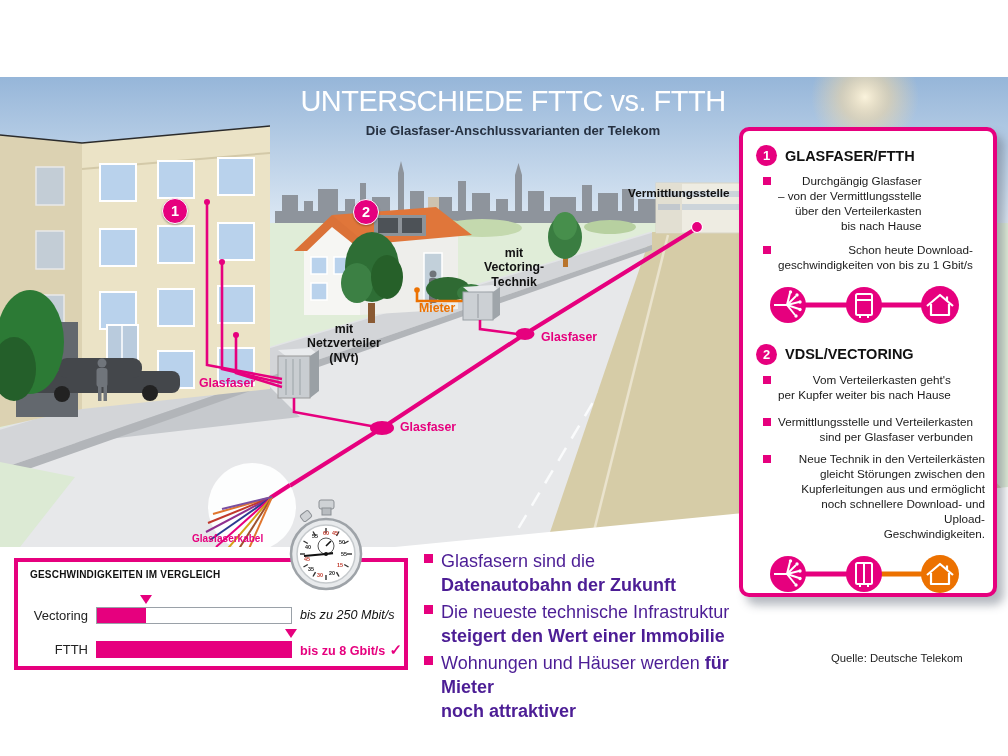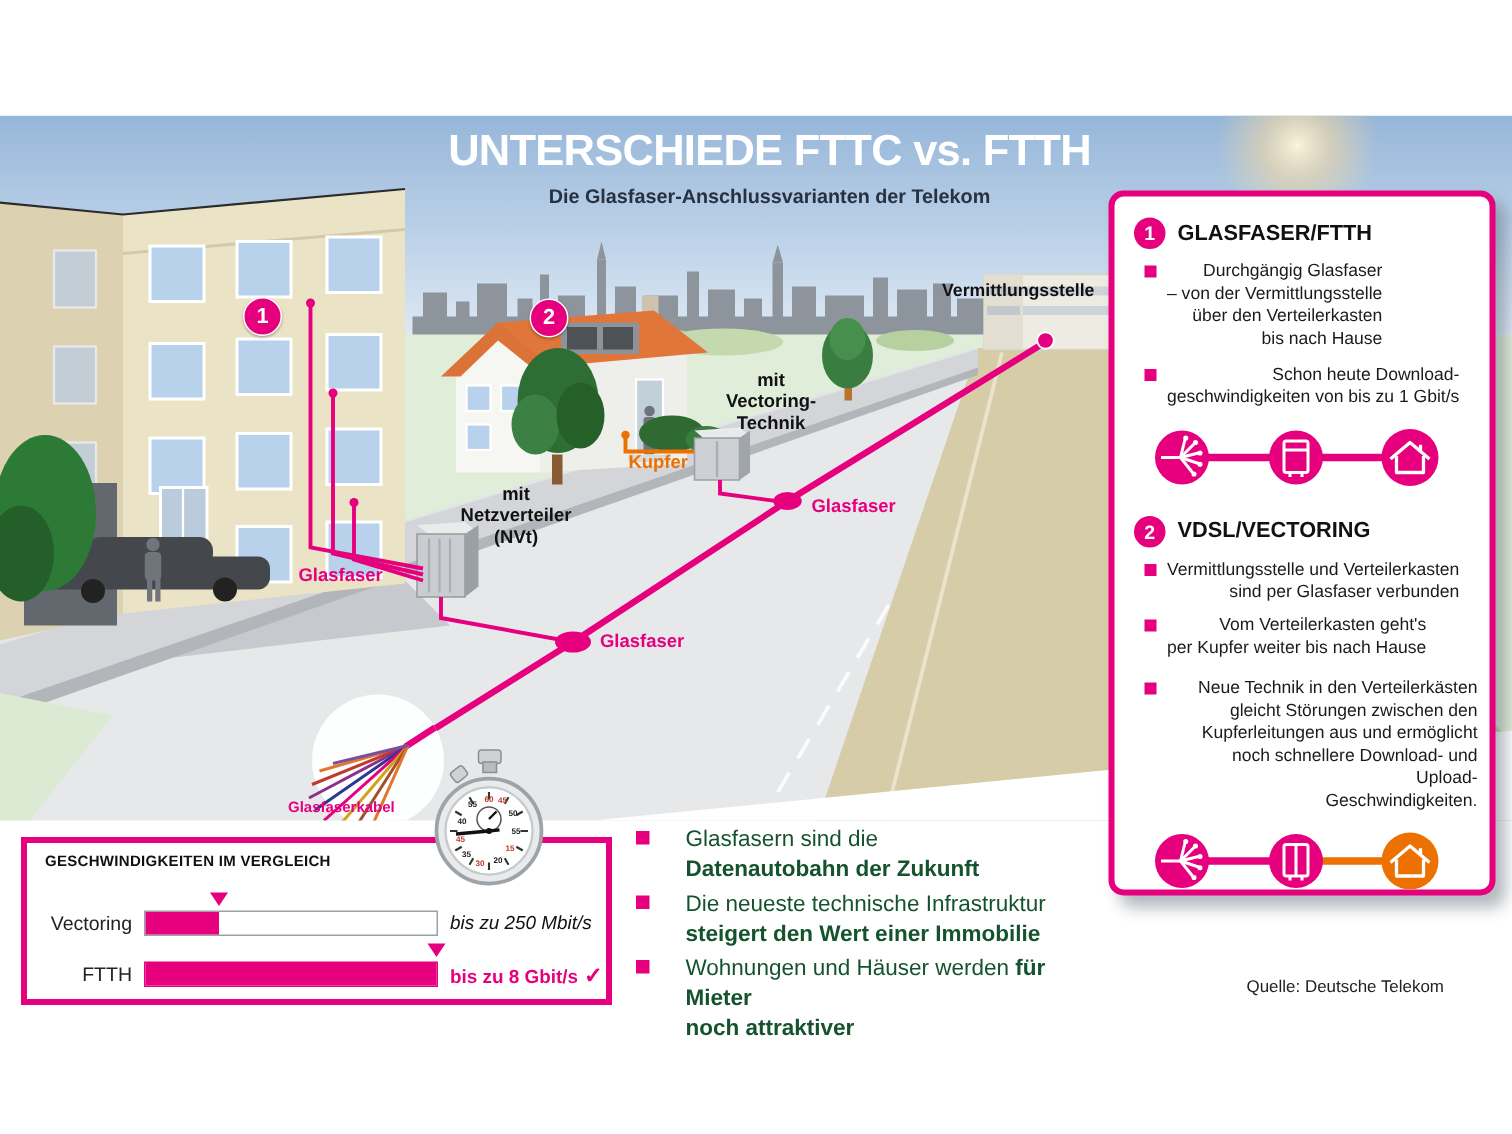--- a/index.html
+++ b/index.html
@@ -5,21 +5,21 @@
   :root{
     --magenta:#e6007e;
     --orange:#ec7100;
   }
   html,body{margin:0;padding:0;background:#fff;}
   .canvas{position:relative;width:1008px;height:756px;background:#fff;overflow:hidden;
           font-family:"Liberation Sans",sans-serif;}
   .abs{position:absolute;}
   
   .title{position:absolute;left:253px;top:85px;width:520px;text-align:center;
-         font-size:29px;font-weight:bold;color:#fff;letter-spacing:-0.5px;white-space:nowrap;}
+         font-size:29px;font-weight:normal;color:#fff;letter-spacing:-0.5px;white-space:nowrap;}
   .subtitle{position:absolute;left:253px;top:123px;width:520px;text-align:center;
             font-size:13.2px;font-weight:bold;color:#263141;}
   
   .lbl{position:absolute;font-weight:bold;font-size:12.3px;color:#111;
        white-space:pre-line;line-height:1.16;}
   .lbl.center{text-align:center;}
   .lbl.mg{color:var(--magenta);}
   .lbl.or{color:var(--orange);}
   .badge{position:absolute;width:24px;height:24px;border-radius:50%;background:var(--magenta);
          color:#fff;font-weight:bold;font-size:14.5px;display:flex;align-items:center;
@@ -46,21 +46,21 @@
          border:1.5px solid #9aa1a8;box-sizing:border-box;}
   .track.full{border-color:var(--magenta);}
   .fill{height:100%;background:var(--magenta);}
   .marker{position:absolute;top:-13px;width:0;height:0;border:6px solid transparent;
           border-top:9px solid var(--magenta);transform:translateX(-50%);}
   .rvalue{position:absolute;left:282px;font-size:12.6px;color:#111;white-space:nowrap;}
   .rvalue.mg{color:var(--magenta);font-weight:bold;}
   .check{font-size:15px;font-weight:bold;color:var(--magenta);margin-left:4px;}
   
   .facts{position:absolute;left:424px;top:550px;width:312px;}
-  .fact{display:flex;gap:24px;margin-bottom:3px;font-size:15px;line-height:1.33;color:#14532d;}
+  .fact{display:flex;gap:8px;margin-bottom:3px;font-size:18px;line-height:1.33;color:#4c1d95;}
   .fact .sq{flex:0 0 9px;width:9px;height:9px;background:var(--magenta);margin-top:4px;}
   .fact .tx{white-space:pre-line;}
   .fact .b{font-weight:bold;white-space:pre-line;}
   .source{position:absolute;left:831px;top:652px;font-size:11.3px;color:#222;}
   
   .f-mg{fill:var(--magenta);}
   .s-mg{stroke:var(--magenta);}
   .f-or{fill:var(--orange);}
   .s-or{stroke:var(--orange);}
 </style>
@@ -286,21 +286,21 @@
   <div class="title">UNTERSCHIEDE FTTC vs. FTTH</div>
   <div class="subtitle">Die Glasfaser-Anschlussvarianten der Telekom</div>
 
   <div class="badge" style="left:162px;top:198px;">1</div>
   <div class="badge" style="left:353px;top:199px;">2</div>
 
   <div class="lbl" style="left:628px;top:187px;font-size:11.8px;white-space:nowrap;">Vermittlungsstelle</div>
   <div class="lbl center" style="left:467px;top:246px;width:94px;">mit
 Vectoring-
 Technik</div>
-  <div class="lbl or" style="left:419px;top:301px;">Kupfer</div>
+  <div class="lbl or" style="left:419px;top:301px;">Mieter</div>
   <div class="lbl mg" style="left:541px;top:330px;">Glasfaser</div>
   <div class="lbl mg" style="left:400px;top:420px;">Glasfaser</div>
   <div class="lbl mg" style="left:199px;top:376px;">Glasfaser</div>
   <div class="lbl center" style="left:294px;top:322px;width:100px;">mit
 Netzverteiler
 (NVt)</div>
   <div class="lbl mg" style="left:192px;top:508px;font-size:10px;margin-top:25px;">Glasfaserkabel</div>
 
   <div class="abs" style="left:288px;top:497px;z-index:30;">
     <svg width="76" height="104" viewBox="0 0 76 104">
@@ -394,29 +394,29 @@
         <path d="M-13,1 L0,-10 L13,1"></path>
         <path d="M-9,-1 V10 H9 V-1"></path>
         <line x1="7" y1="-8.5" x2="7" y2="-4"></line>
       </g>
     </svg>
 
     <div class="sec-head sec2">
       <span class="sec-badge">2</span>
       <span class="sec-title">VDSL/VECTORING</span>
     </div>
+    <div class="pb" style="margin-bottom:12px;">
+      <span class="sq"></span>
+      <span class="tx">Vom Verteilerkasten geht's
+per Kupfer weiter bis nach Hause</span>
+    </div>
     <div class="pb" style="margin-bottom:7px;">
       <span class="sq"></span>
       <span class="tx">Vermittlungsstelle und Verteilerkasten
 sind per Glasfaser verbunden</span>
-    </div>
-    <div class="pb" style="margin-bottom:12px;">
-      <span class="sq"></span>
-      <span class="tx">Vom Verteilerkasten geht's
-per Kupfer weiter bis nach Hause</span>
     </div>
     <div class="pb">
       <span class="sq"></span>
       <span class="tx">Neue Technik in den Verteilerkästen
 gleicht Störungen zwischen den
 Kupferleitungen aus und ermöglicht
 noch schnellere Download- und Upload-
 Geschwindigkeiten.</span>
     </div>
     <svg class="iconrow" width="210" height="46" viewBox="0 0 210 46">

